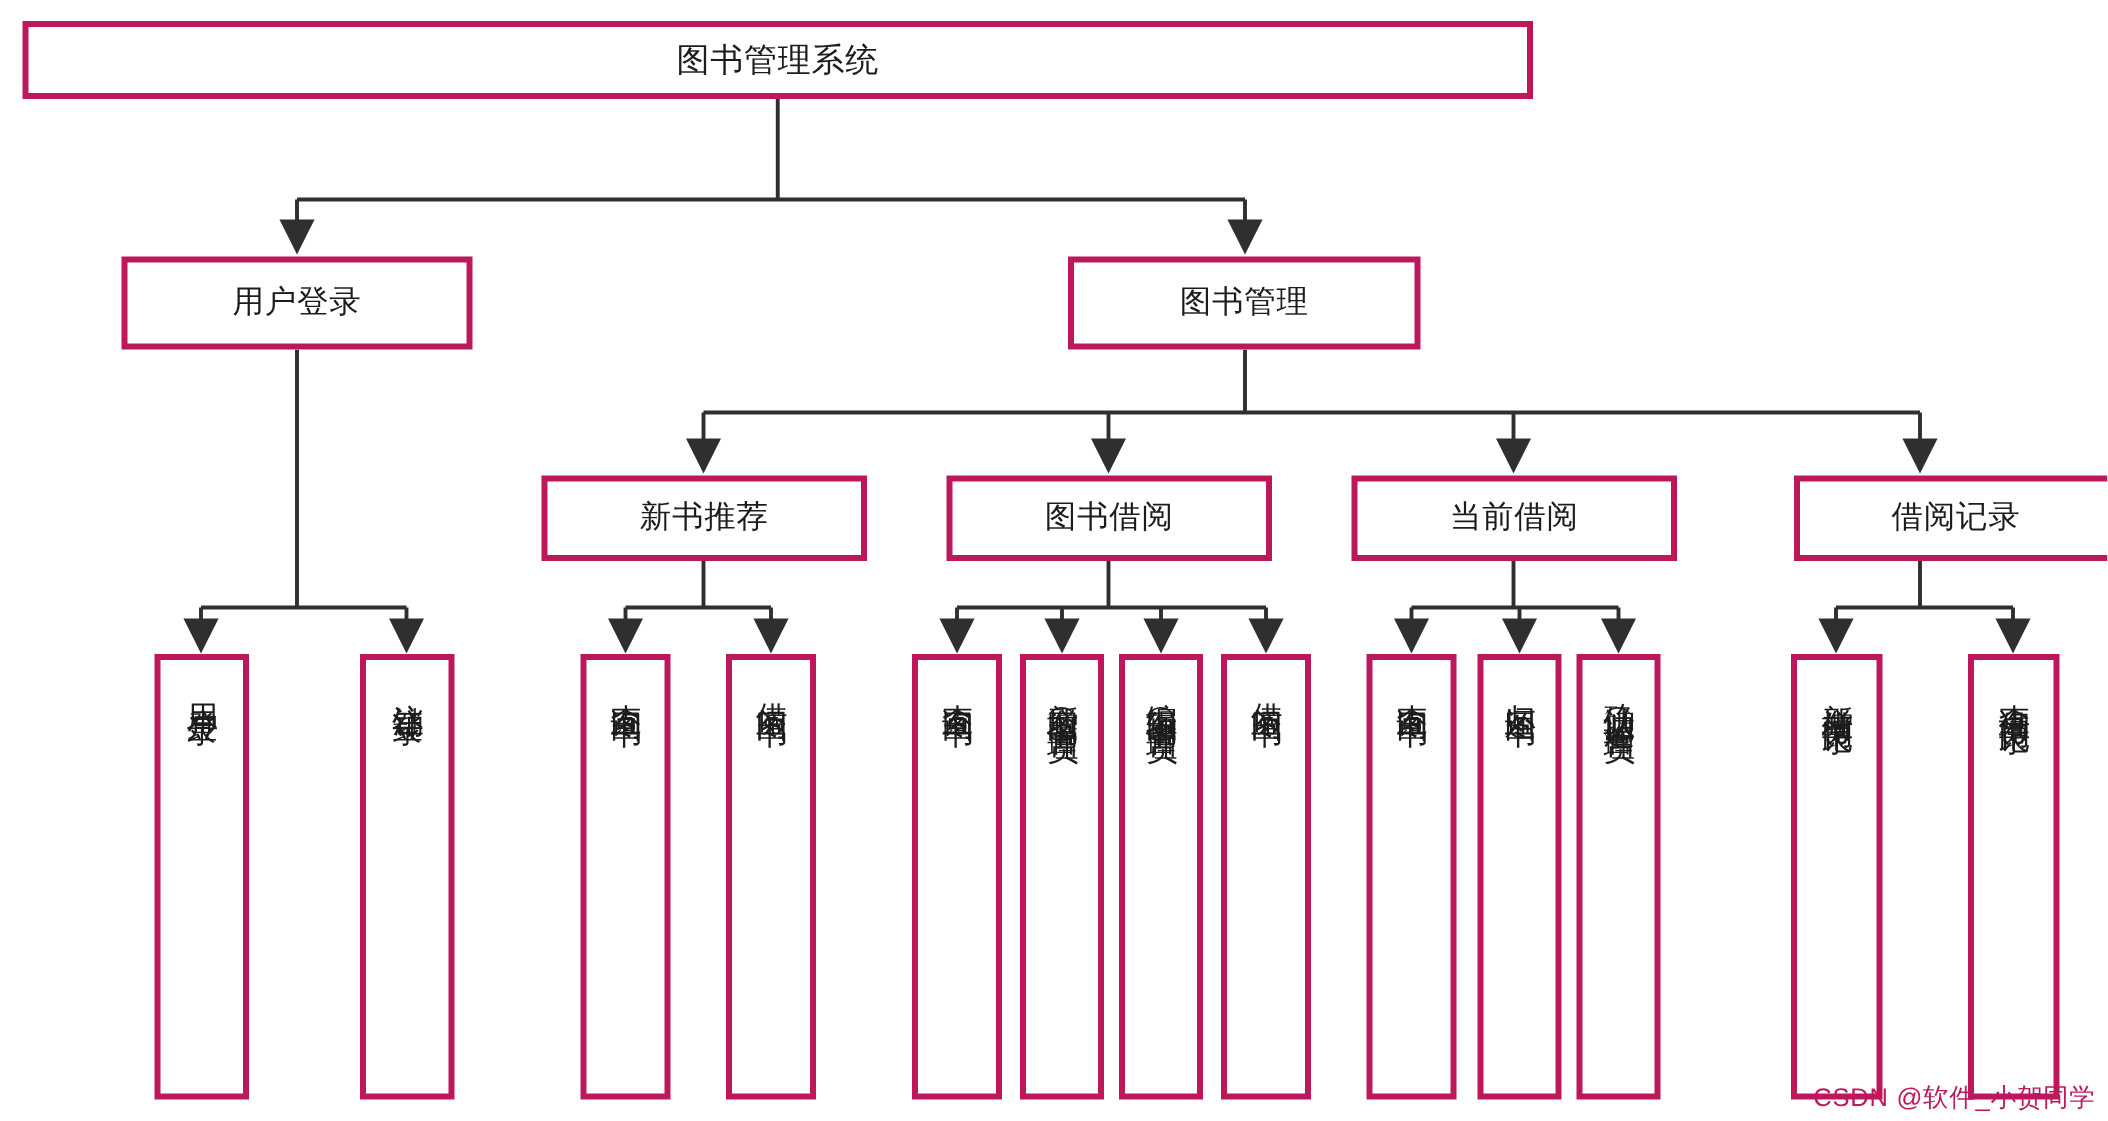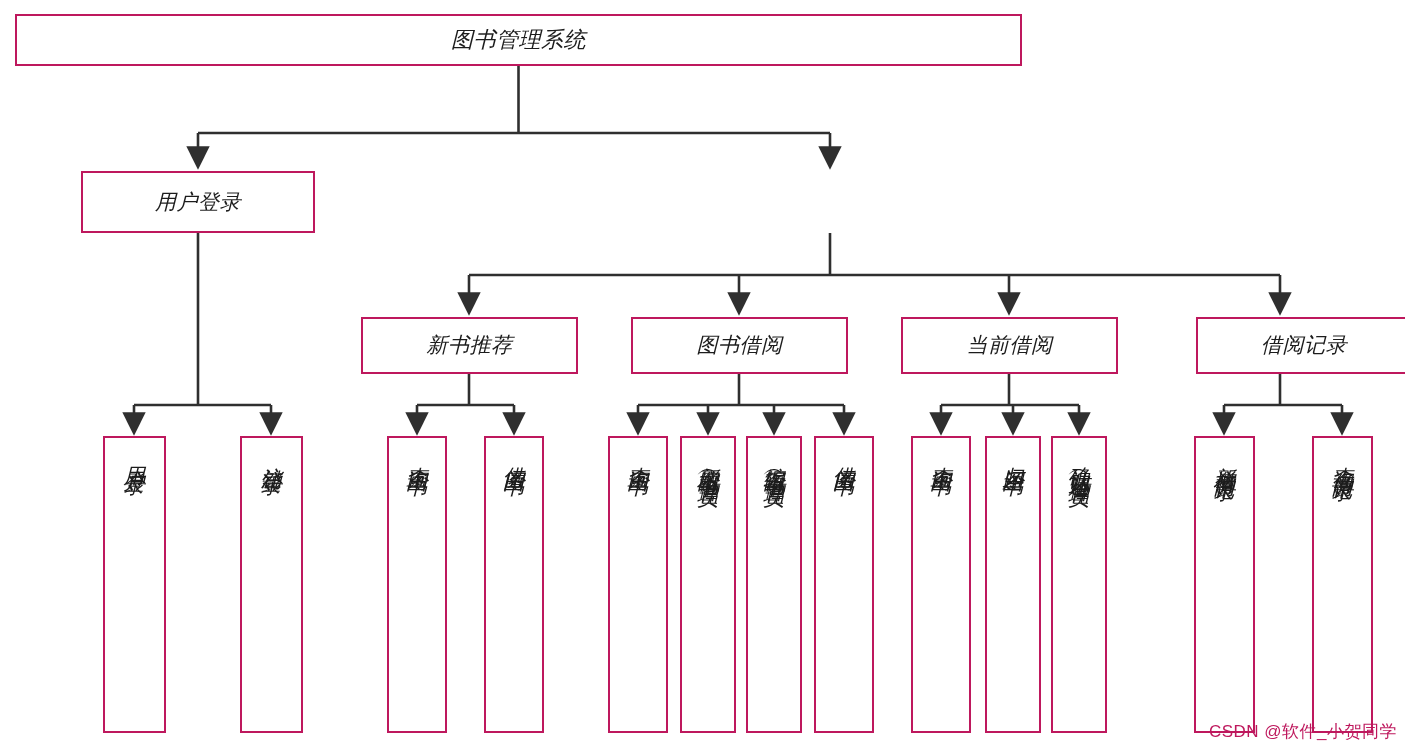--- a/index.html
+++ b/index.html
@@ -23,27 +23,26 @@
     left: 0;
     top: 0;
     width: 1405px;
     height: 747px;
     pointer-events: none;
   }
   .node {
     position: absolute;
     box-sizing: border-box;
     background: #ffffff;
-    border: 2px solid #be185d;
+    border: 4px solid #be185d;
     display: flex;
     align-items: center;
     justify-content: center;
     color: #1c1c1c;
     z-index: 2;
-    font-style: italic;
   }
   .node-label {
     display: block;
     text-align: center;
     line-height: 1.28;
     white-space: nowrap;
   }
   
   .node.horiz .node-label {
     font-size: 21px;
@@ -131,20 +130,23 @@
     </g>
   </svg>
 
   <div class="node horiz root" style="left: 15px; top: 14px; width: 1007px; height: 52px;">
     <span class="node-label">图书管理系统</span>
   </div>
 
   <div class="node horiz" style="left: 81px; top: 171px; width: 234px; height: 62px;">
     <span class="node-label">用户登录</span>
   </div>
+  <div class="node horiz" style="left: 712px; top: 171px; width: 235px; height: 62px;">
+    <span class="node-label">图书管理</span>
+  </div>
 
   <div class="node horiz" style="left: 631px; top: 317px; width: 217px; height: 57px;">
     <span class="node-label">图书借阅</span>
   </div>
   <div class="node horiz" style="left: 361px; top: 317px; width: 217px; height: 57px;">
     <span class="node-label">新书推荐</span>
   </div>
   <div class="node horiz" style="left: 901px; top: 317px; width: 217px; height: 57px;">
     <span class="node-label">当前借阅</span>
   </div>

